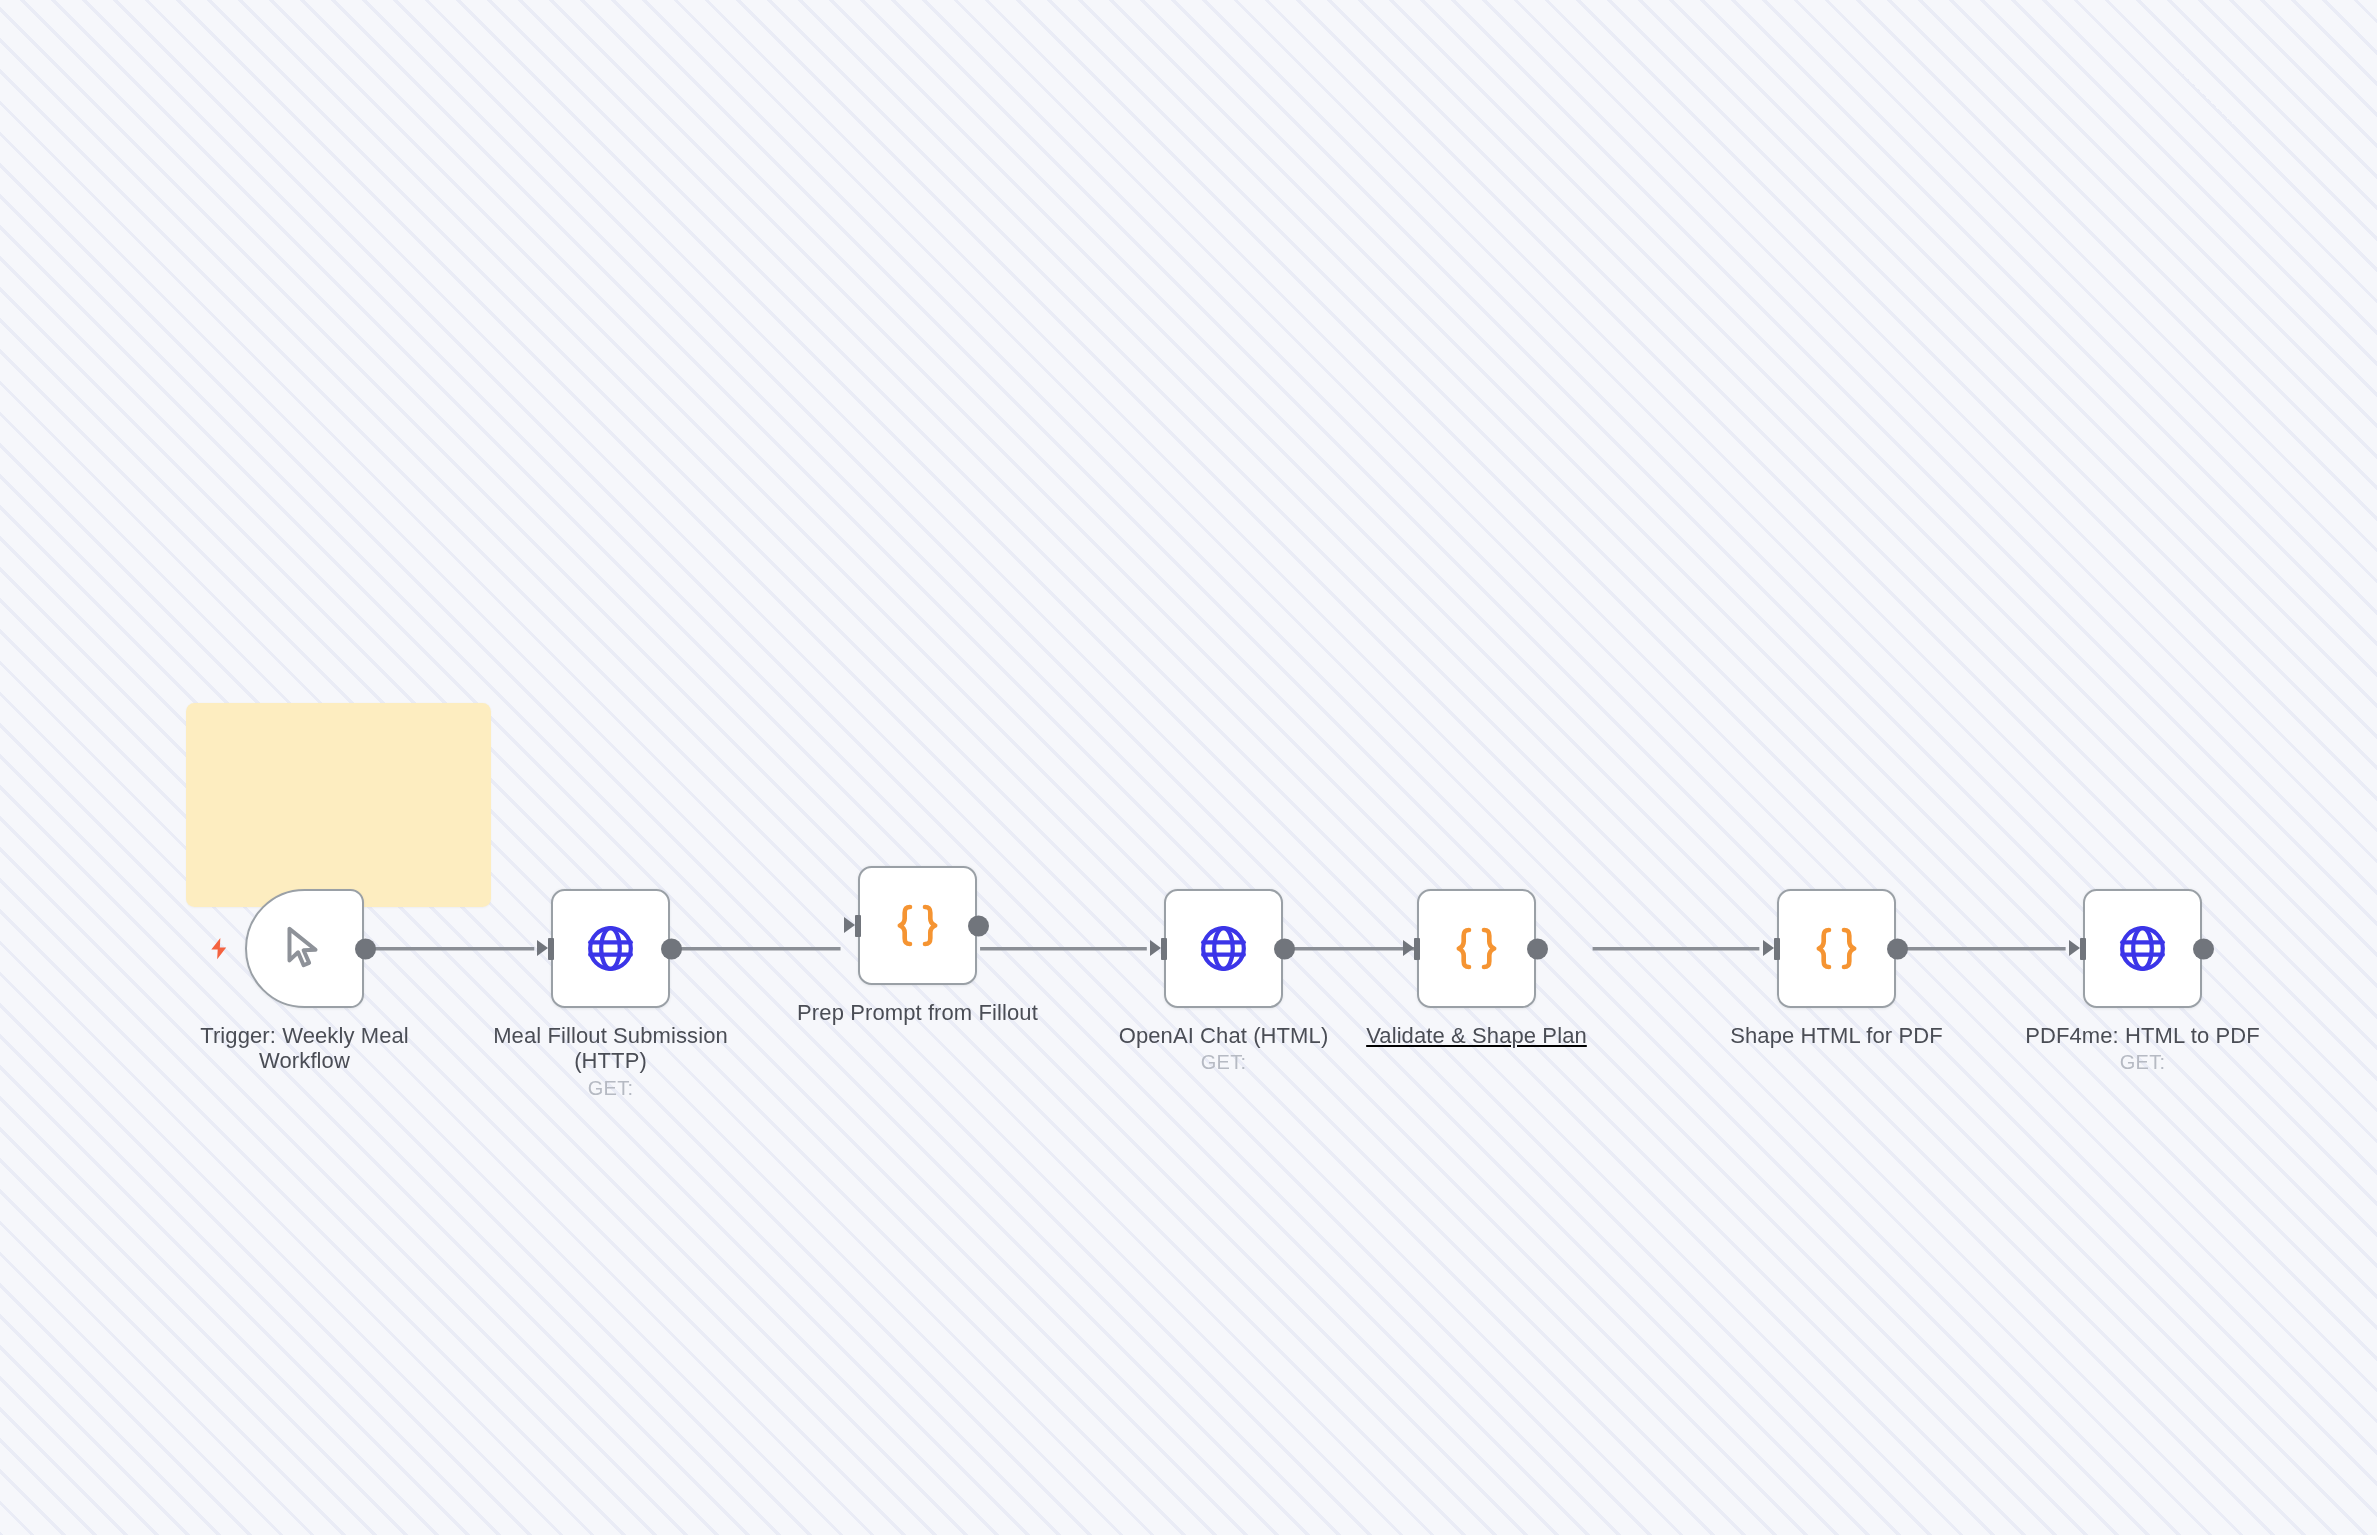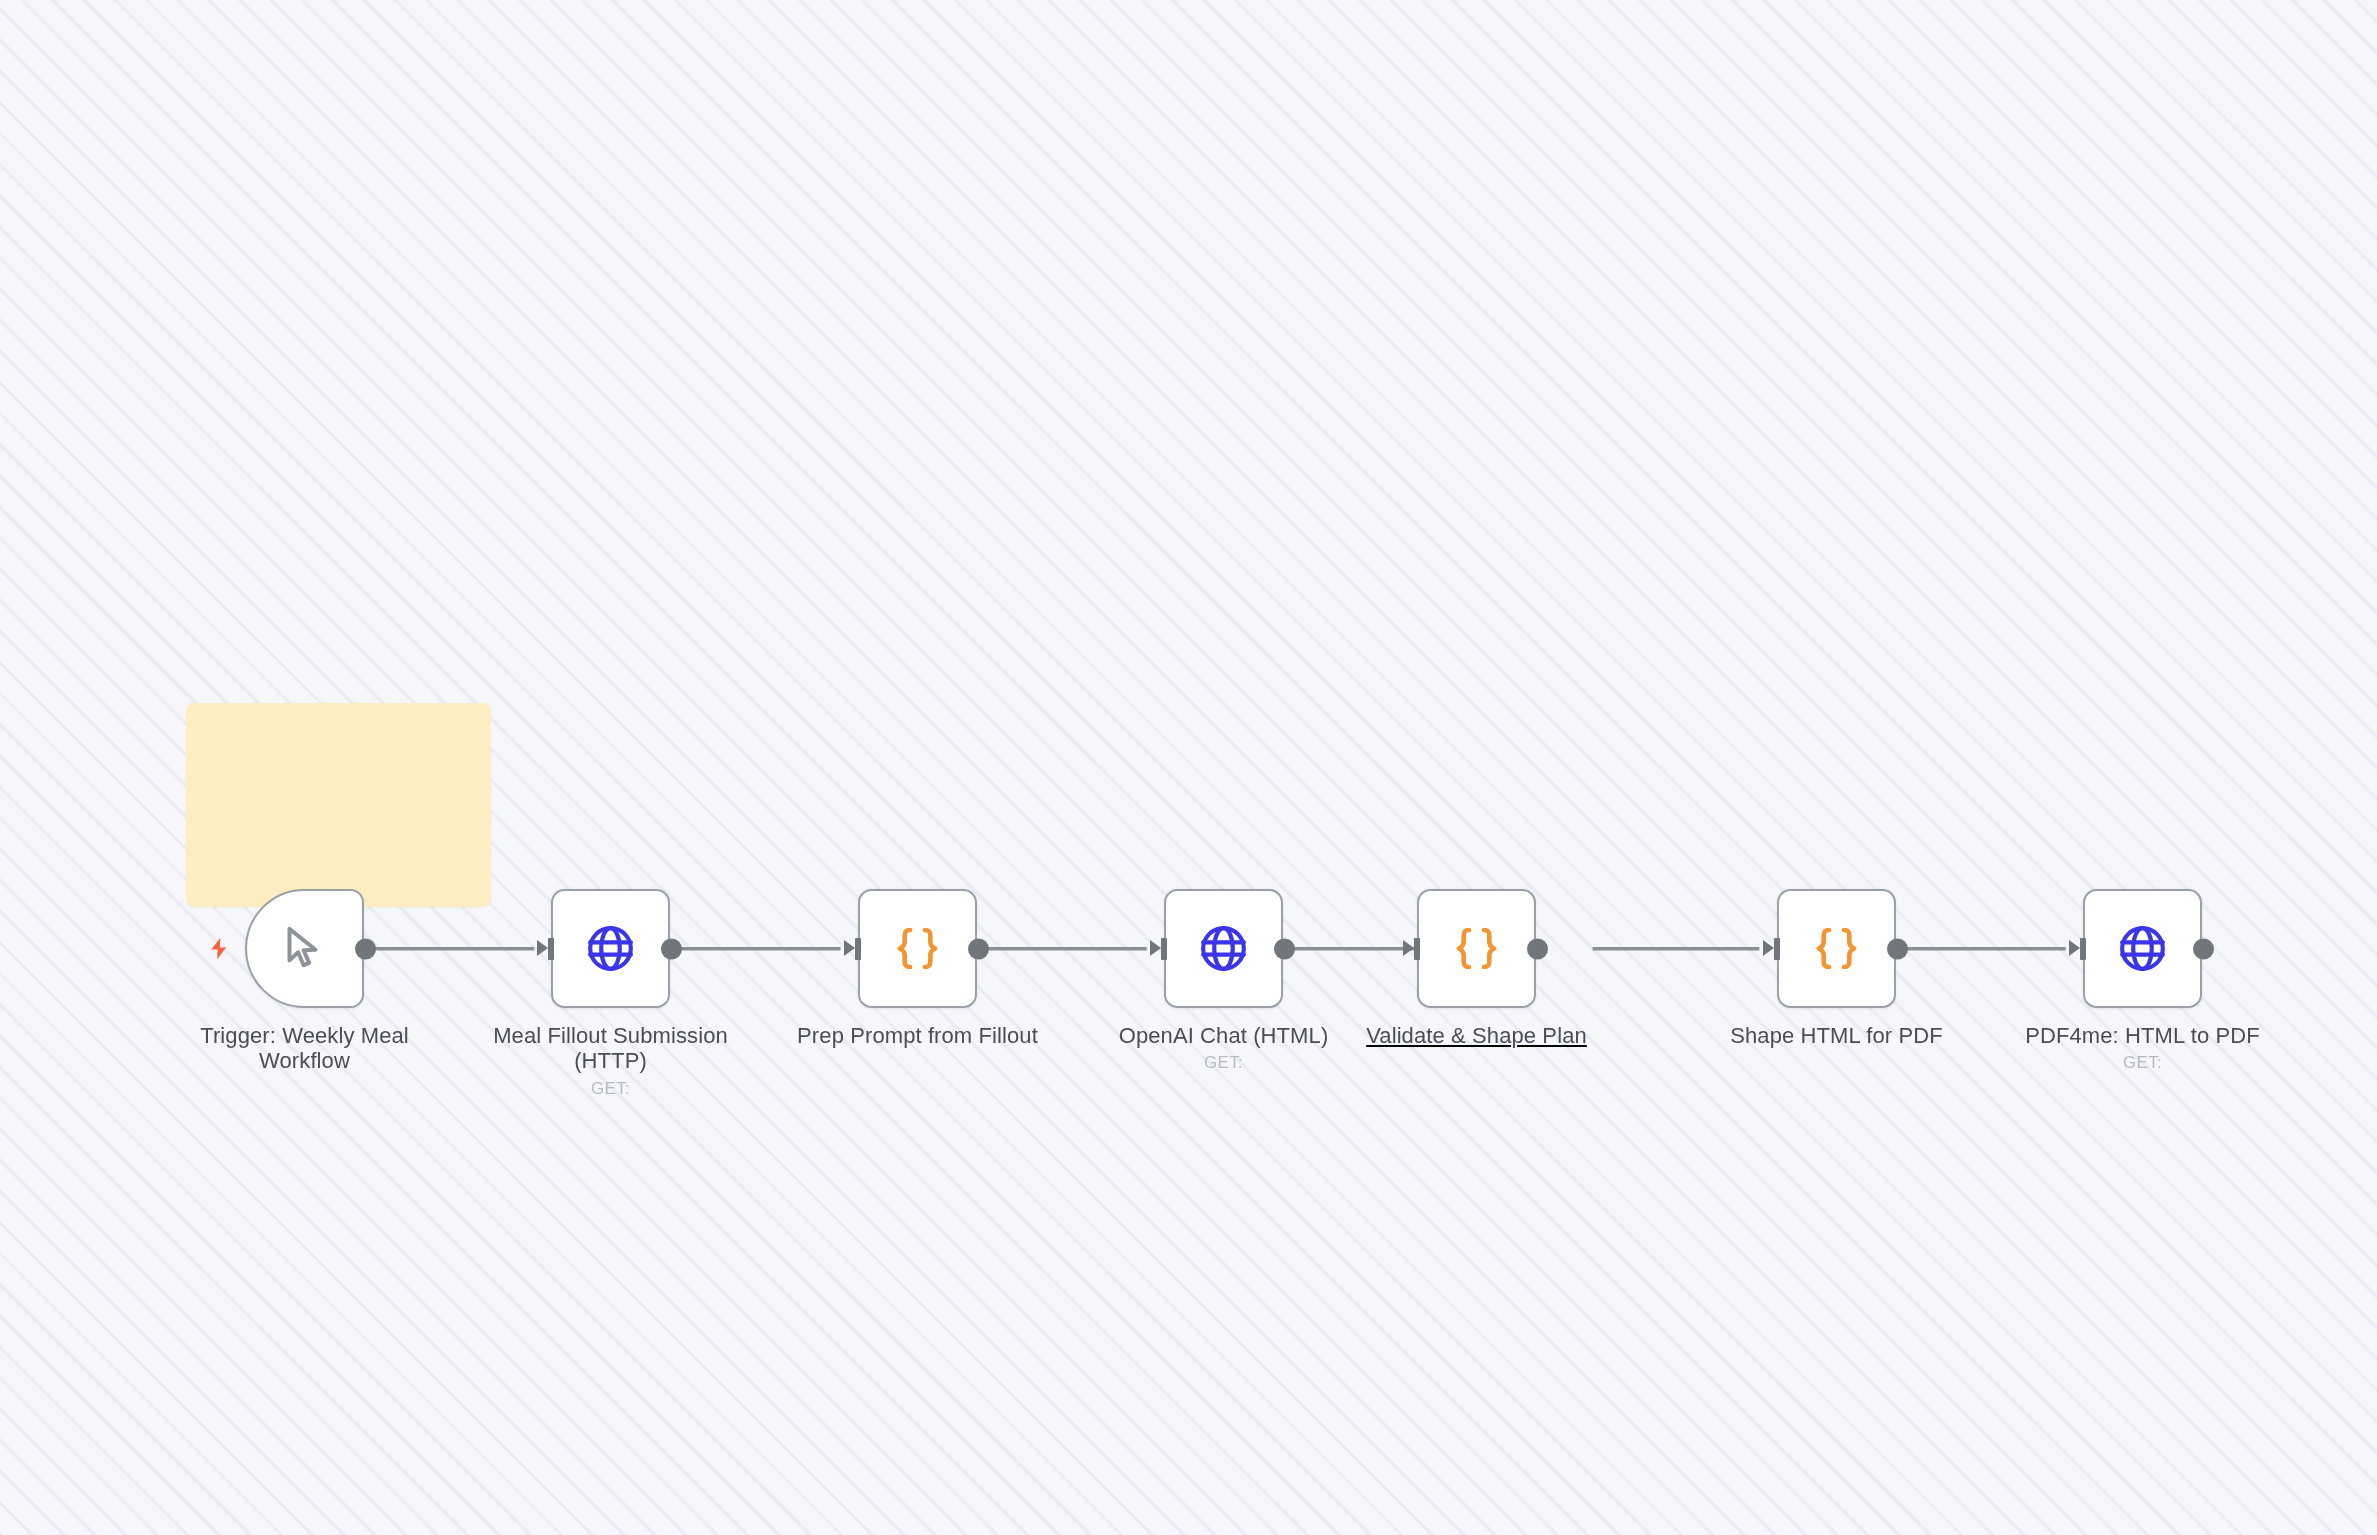--- a/index.html
+++ b/index.html
@@ -126,21 +126,21 @@
     font-weight: 400;
     color: #4a4d55;
     letter-spacing: 0.1px;
   }
 
   .node-sublabel {
     margin-top: 5.1px;
     width: 247px;
     margin-left: -64px;
     text-align: center;
-    font-size: 17px;
+    font-size: 20px;
     line-height: 19px;
     color: #b6bac3;
     letter-spacing: 0.3px;
   }
 
   .node-sublabel:empty { display: none; }
 
   
   .trigger-bolt {
     position: absolute;
@@ -194,21 +194,21 @@
           </span>
           <span class="port-in">
             <span class="tri"></span>
             <span class="bar"></span>
           </span>
           <span class="port-out"></span>
         </div>
         <div class="node-label">Meal Fillout Submission (HTTP)</div>
         <div class="node-sublabel">GET:</div>
       </div>
-      <div class="node" style="left: 858px; top: 889px;">
+      <div class="node" style="left: 858px; top: 866px;">
         <div class="node-box">
           <span>
             <svg class="node-icon" viewBox="0 0 24 24" fill="none" stroke="#f59432" stroke-width="2.1" stroke-linecap="round" stroke-linejoin="round">
               <path d="M8.6 3.6c-2 0-2.4 1-2.4 2.6v2.6c0 1.8-.9 2.6-2.2 3.2 1.3.6 2.2 1.4 2.2 3.2v2.6c0 1.6.4 2.6 2.4 2.6"></path>
               <path d="M15.4 3.6c2 0 2.4 1 2.4 2.6v2.6c0 1.8.9 2.6 2.2 3.2 -1.3.6-2.2 1.4-2.2 3.2v2.6c0 1.6-.4 2.6-2.4 2.6"></path>
             </svg>
           </span>
           <span class="port-in">
             <span class="tri"></span>
             <span class="bar"></span>

